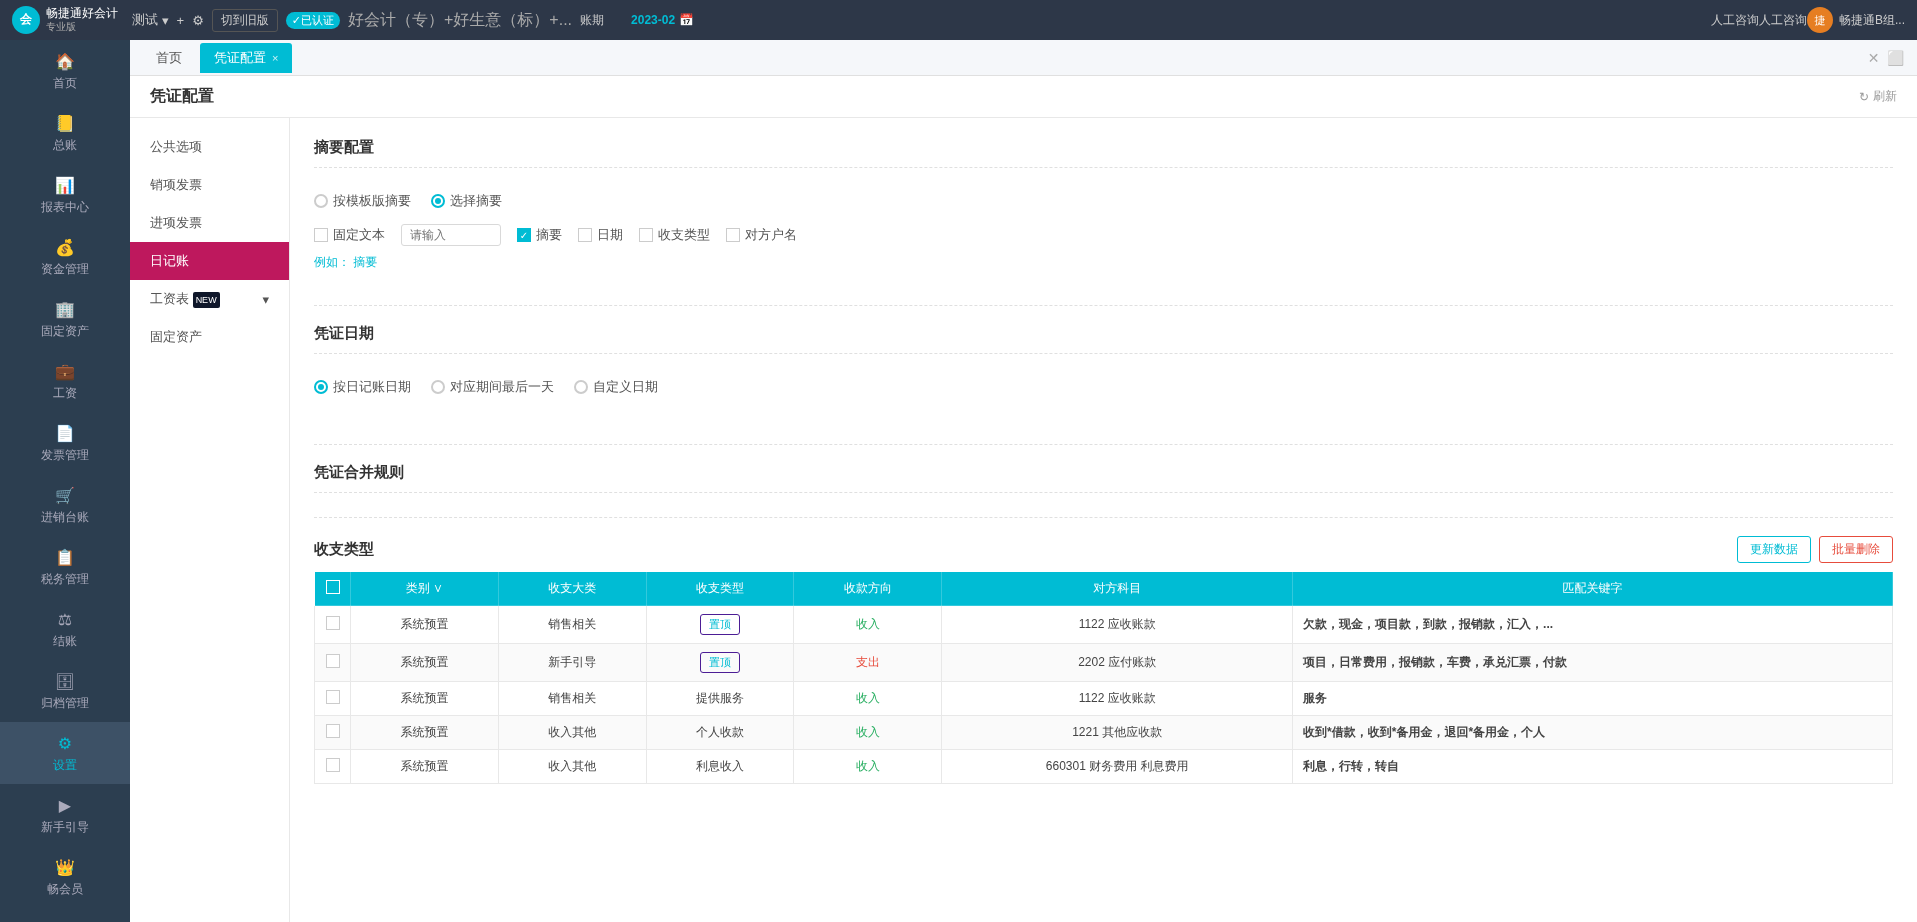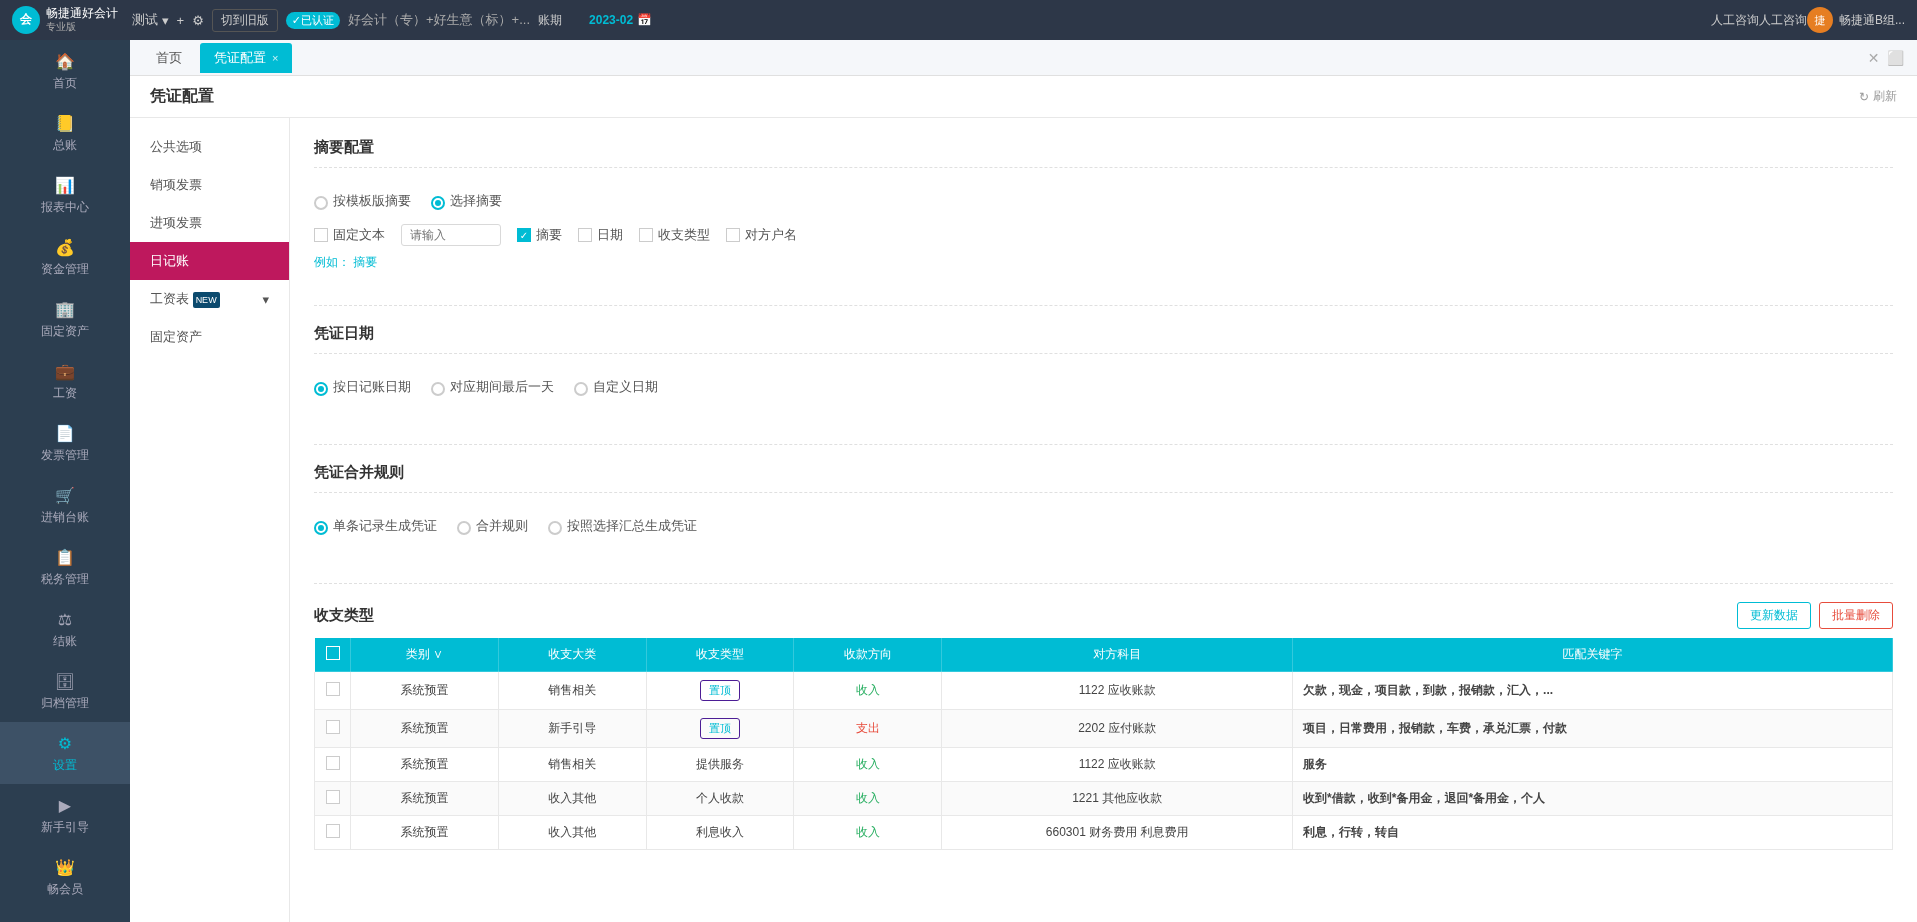--- a/index.html
+++ b/index.html
@@ -167,21 +167,21 @@
       cursor: pointer;
       color: #555;
       font-size: 13px;
       display: flex; gap: 6px;
     }
     .left-nav-item.active {
       background: #be185d;
       color: white;
     }
     .new-badge {
-      background: #0c4a6e;
+      background: #0f172a;
       color: white;
       font-size: 9px;
       padding: 3px 3px;
       border-radius: 2px;
     }
     .left-nav-expand { display: flex; align-items: center; justify-content: space-between; width: 100%; }
 
     
     .right-content {
       flex: 1;
@@ -197,21 +197,21 @@
       font-weight: 600;
       color: #333;
       margin-bottom: 14px;
       padding-bottom: 10px;
       border-bottom: 1px dashed #e0e0e0;
     }
     .section-body { padding: 10px 0; }
 
     
     .radio-group { display: flex; align-items: center; gap: 20px; margin-bottom: 14px; }
-    .radio-item { display: flex; align-items: flex-end; gap: 5px; cursor: pointer; font-size: 13px; color: #555; }
+    .radio-item { display: flex; align-items: center; gap: 5px; cursor: pointer; font-size: 13px; color: #555; }
     .radio-circle {
       width: 14px; height: 14px;
       border: 2px solid #ccc;
       border-radius: 50%;
       display: flex; align-items: center; justify-content: center;
     }
     .radio-circle.checked { border-color: #00bcd4; }
     .radio-circle.checked::after {
       content: '';
       width: 6px; height: 6px;
@@ -322,21 +322,21 @@
   </div>
   <div class="topbar-middle">
     <div class="topbar-branch">
       <span>测试</span>
       <span>▾</span>
     </div>
     <span style="cursor:pointer;">+</span>
     <span style="cursor:pointer;">⚙</span>
     <button class="topbar-btn">切到旧版</button>
     <span class="topbar-badge">✓已认证</span>
-    <span style="color:#aaa; font-size:13px;">好会计（专）+好生意（标）+...</span>
+    <span style="color:#aaa; font-size:16px;">好会计（专）+好生意（标）+...</span>
     <div class="topbar-period">
       <span>账期</span>
       <span style="color:#00bcd4; font-weight:600;margin-left:23px;">2023-02</span>
       <span style="cursor:pointer;">📅</span>
     </div>
   </div>
   <div class="topbar-right">
     <span style="cursor:pointer; display:flex; align-items:center; gap:4px;">人工咨询</span>
     <span style="cursor:pointer;">人工咨询</span>
     <div style="display:flex; align-items:center; gap:6px;">
@@ -524,36 +524,20 @@
               <span>自定义日期</span>
             </div>
           </div>
         </div>
       </div>
 
       <hr class="section-divider">
 
       <div class="section">
         <div class="section-title">凭证合并规则</div>
-        <div class="section-body">
-          <div class="radio-group">
-            <div class="radio-item">
-              <div class="radio-circle checked"></div>
-              <span>单条记录生成凭证</span>
-            </div>
-            <div class="radio-item">
-              <div class="radio-circle"></div>
-              <span>合并规则</span>
-            </div>
-            <div class="radio-item">
-              <div class="radio-circle"></div>
-              <span>按照选择汇总生成凭证</span>
-            </div>
-          </div>
-        </div>
       </div>
 
       <hr class="section-divider">
 
       <div class="section">
         <div class="table-header-row">
           <div class="section-table-title">收支类型</div>
           <div class="table-actions">
             <button class="action-btn">更新数据</button>
             <button class="action-btn danger">批量删除</button>

